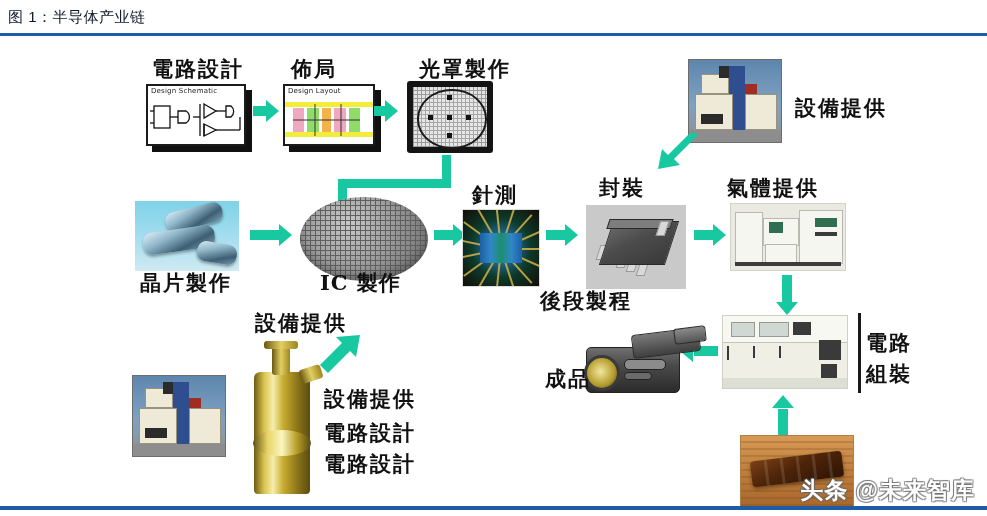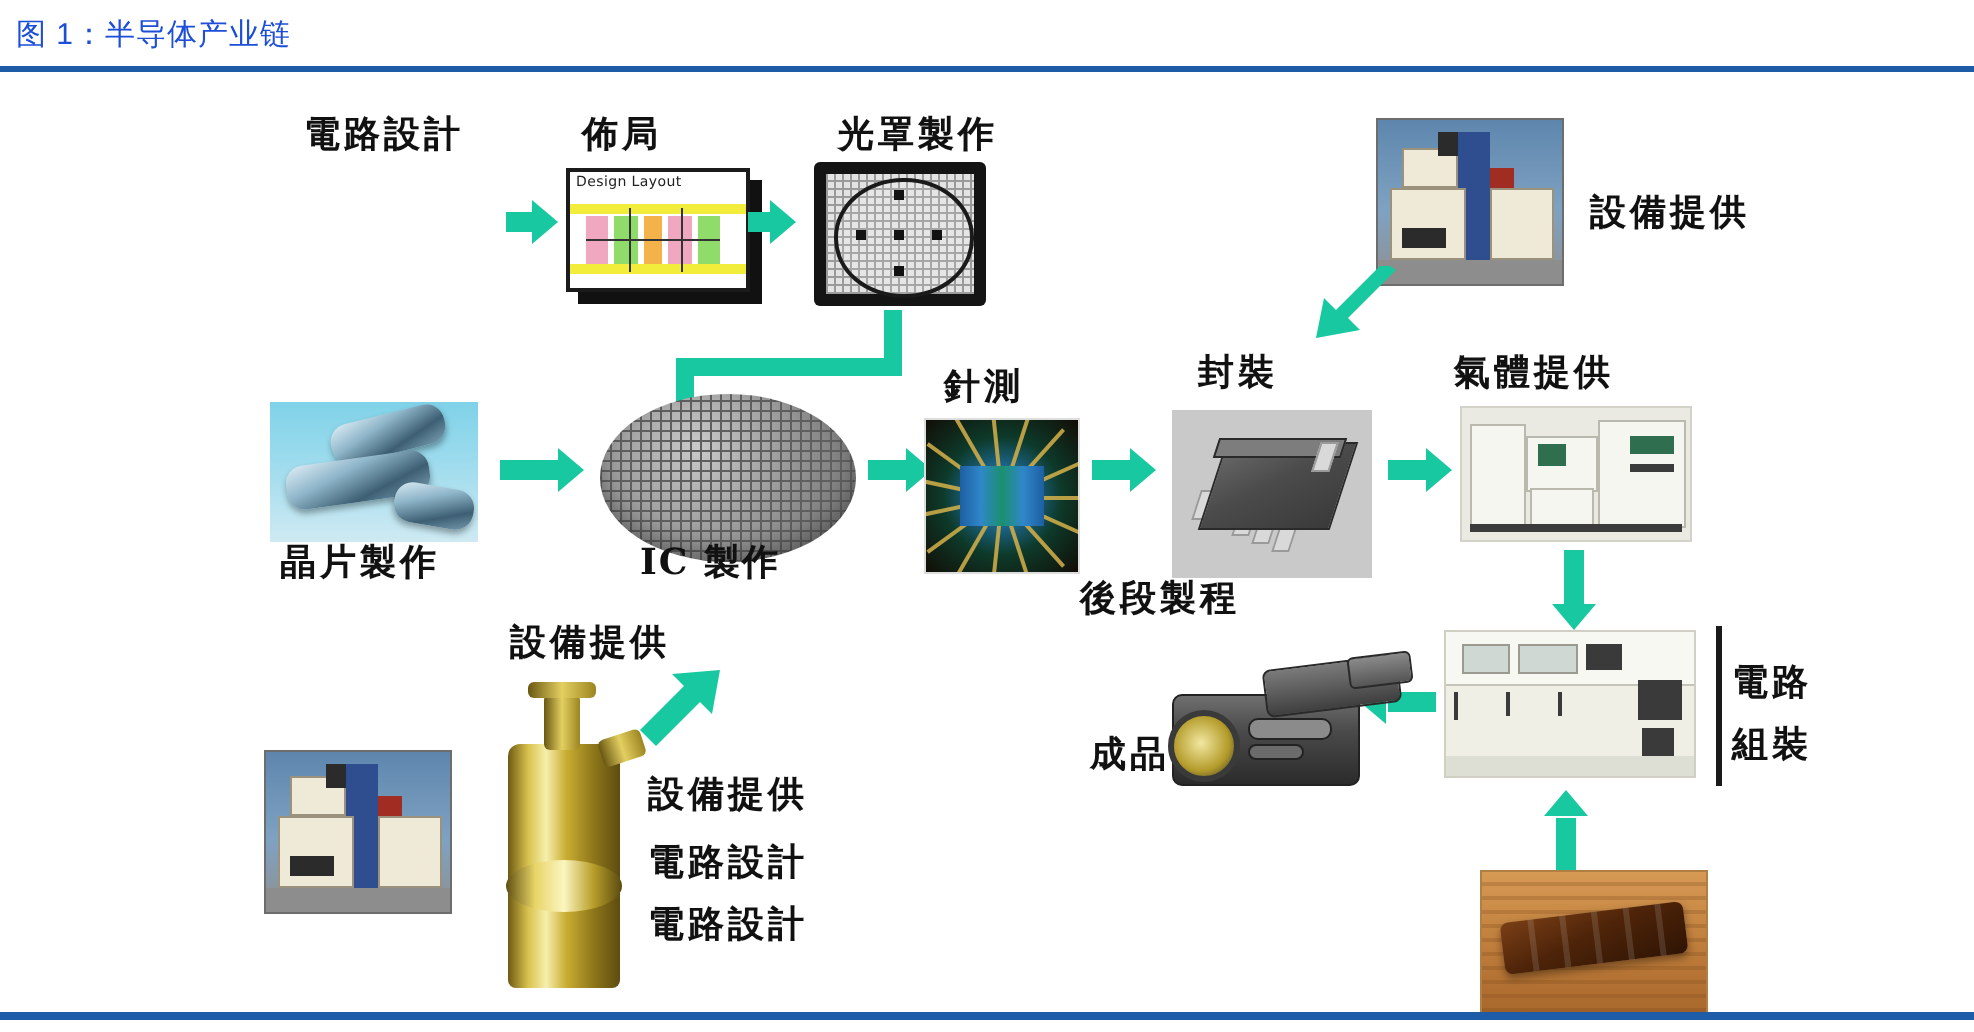--- a/index.html
+++ b/index.html
@@ -10,21 +10,21 @@
     width: 987px; height: 516px;
     font-family: "Liberation Sans", "DejaVu Sans", sans-serif;
     overflow: hidden;
     position: relative;
   }
   #page { position: relative; width: 987px; height: 516px; background:#fff; }
 
   
   .caption {
     position: absolute; left: 8px; top: 8px;
-    font-size: 15px; color: #1d4ed8;
+    font-size: 15px; color: #0f172a;
     letter-spacing: .5px;
     white-space: nowrap;
   }
   .rule-top {
     position: absolute; left: 0; top: 33px; width: 987px; height: 3px;
     background: #1f5ca8;
   }
   .rule-bottom {
     position: absolute; left: 0; top: 506px; width: 987px; height: 4px;
     background: #1f5ca8;
@@ -36,21 +36,21 @@
     background: #ffffff;
   }
   .lbl {
     position: absolute;
     font-family: "DejaVu Serif", "Liberation Serif", serif;
     font-weight: bold;
     color: #111;
     white-space: nowrap;
     letter-spacing: 2px;
   }
-  .lbl.lg { font-size: 18px; }
+  .lbl.lg { font-size: 21px; }
 
   
   .arrow { position: absolute; }
   .arrow > .shaft { position: absolute; background: #17c8a0; }
   .arrow > .head {
     position: absolute; width: 0; height: 0;
   }
   .ar-r > .shaft { left: 0; top: 6px; height: 10px; }
   .ar-r > .head {
     border-top: 11px solid transparent; border-bottom: 11px solid transparent;
@@ -247,20 +247,41 @@
 <body>
 
 <div id="page">
 
   <div class="caption">图 1：半导体产业链</div>
   <div class="rule-top"></div>
 
   <div class="canvas">
 
     <div class="lbl lg" style="left:152px; top:18px;">電路設計</div>
+    <div class="shadowbox" style="left:146px; top:47px; width:96px; height:58px;">
+      <div class="winlabel">Design Schematic</div>
+      <svg class="schem" viewBox="0 0 96 46" preserveAspectRatio="none">
+        <g stroke="#111" stroke-width="1.3" fill="none">
+          <rect x="6" y="8" width="16" height="22"></rect>
+          <line x1="2" y1="13" x2="6" y2="13"></line>
+            <line x1="2" y1="25" x2="6" y2="25"></line>
+          <line x1="22" y1="19" x2="30" y2="19"></line>
+          <path d="M30 13 h8 a7 7 0 0 1 0 12 h-8 z"></path>
+          <line x1="45" y1="19" x2="52" y2="19"></line>
+          <line x1="52" y1="6" x2="52" y2="38"></line>
+          <path d="M56 6 l12 7 l-12 7 z"></path>
+          <line x1="68" y1="13" x2="78" y2="13"></line>
+          <path d="M78 8 h5 a7 7 0 0 1 0 11 h-5 z"></path>
+          <line x1="56" y1="26" x2="56" y2="38"></line>
+          <path d="M56 26 l12 6 l-12 6 z"></path>
+          <line x1="68" y1="32" x2="92" y2="32"></line>
+          <line x1="92" y1="19" x2="92" y2="32"></line>
+        </g>
+      </svg>
+    </div>
 
     <div class="arrow ar-r" style="left:253px; top:63px; width:26px; height:22px;">
       <div class="shaft" style="width:14px;"></div>
         <div class="head" style="left:13px;"></div>
     </div>
 
     <div class="lbl lg" style="left:291px; top:18px;">佈局</div>
     <div class="shadowbox" style="left:283px; top:47px; width:88px; height:58px;">
       <div class="winlabel">Design Layout</div>
       <svg class="schem" viewBox="0 0 88 46" preserveAspectRatio="none">
@@ -472,15 +493,16 @@
         <div class="ridge" style="left:14px;"></div>
         <div class="ridge" style="left:30px;"></div>
         <div class="ridge" style="left:46px;"></div>
         <div class="ridge" style="left:62px;"></div>
         <div class="ridge" style="left:78px;"></div>
       </div>
     </div>
 
   </div>
 
+  <div class="wm">头条 @未来智库</div>
   <div class="rule-bottom"></div>
 
 </div>
 
 </body></html>

